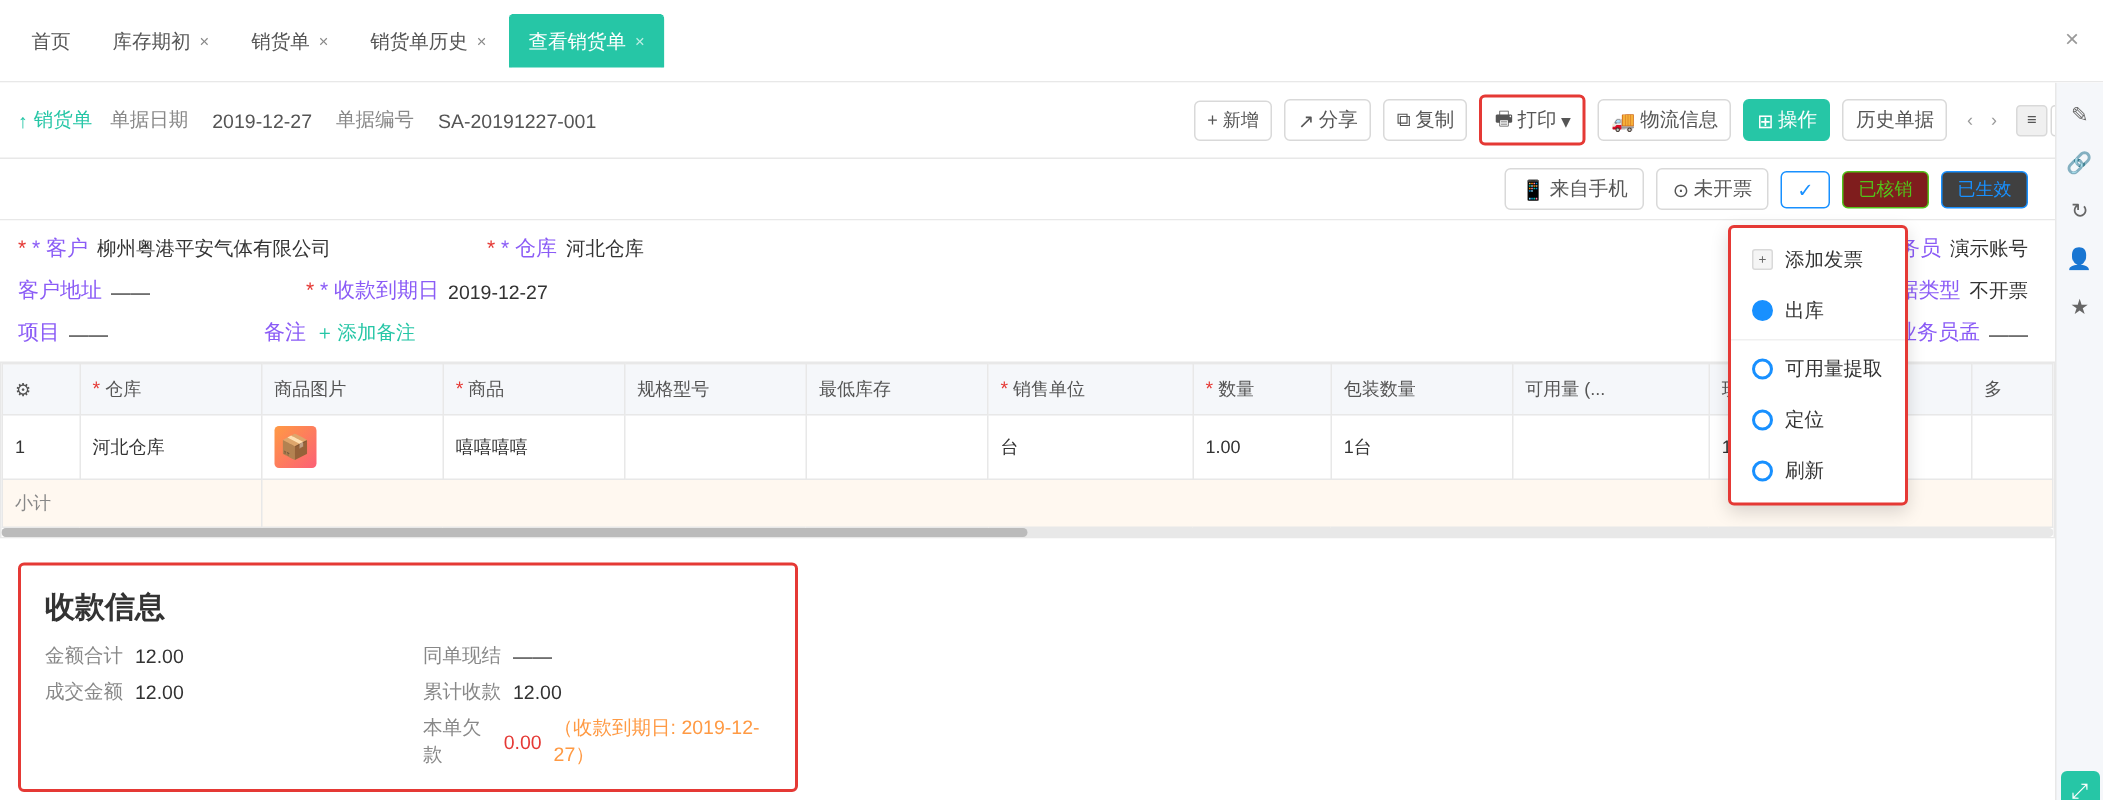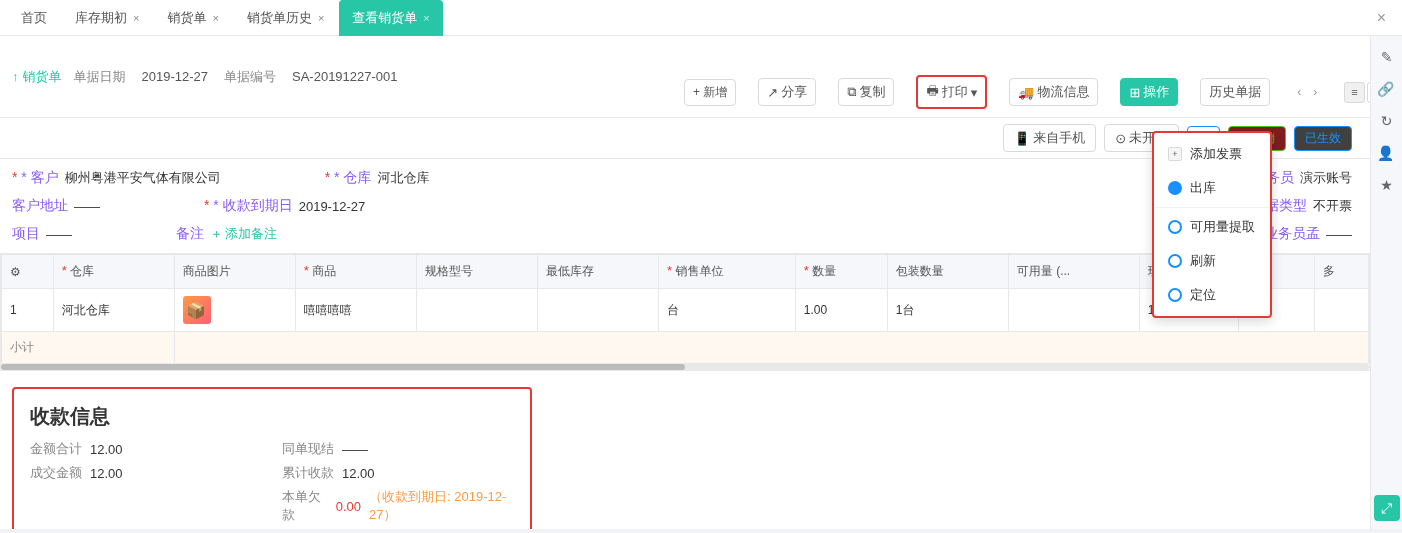--- a/index.html
+++ b/index.html
@@ -5,21 +5,21 @@
     * { box-sizing: border-box; margin: 0; padding: 0; font-family: 'Microsoft YaHei', Arial, sans-serif; font-size: 13px; }
     body { background: #f0f2f5; overflow: hidden; }
 
     
     .tab-bar {
       display: flex;
       align-items: center;
       background: #fff;
       border-bottom: 1px solid #e8e8e8;
       padding: 0 8px;
-      height: 36px;
+      height: 55px;
       gap: 2px;
     }
     .tab-item {
       display: flex;
       align-items: center;
       padding: 6px 12px;
       border-radius: 4px 4px 0 0;
       cursor: pointer;
       gap: 4px;
       font-size: 13px;
@@ -78,23 +78,22 @@
       align-items: center;
       gap: 16px;
       color: #555;
       flex: 1;
     }
     .doc-meta span { font-size: 13px; }
     .label-gray { color: #888; }
     .doc-actions {
       display: flex;
       align-items: center;
-      gap: 22px;
+      gap: 8px;
       margin-left: auto;
-      margin-top: 31px;
     }
     .action-btn {
       display: flex;
       align-items: center;
       gap: 3px;
       padding: 4px 8px;
       border: 1px solid #d9d9d9;
       border-radius: 4px;
       background: #fff;
       cursor: pointer;
@@ -573,25 +572,25 @@
       <div class="menu-icon-circle filled"></div>
       <span>出库</span>
     </div>
     <div class="menu-divider"></div>
     <div class="menu-item">
       <div class="menu-icon-circle"></div>
       <span>可用量提取</span>
     </div>
     <div class="menu-item">
       <div class="menu-icon-circle"></div>
-      <span>刷新</span>
+      <span>定位</span>
     </div>
     <div class="menu-item">
       <div class="menu-icon-circle"></div>
-      <span>定位</span>
+      <span>刷新</span>
     </div>
   </div>
 
   <div class="right-sidebar">
     <div class="sidebar-icon">✎</div>
     <div class="sidebar-icon">🔗</div>
     <div class="sidebar-icon">↻</div>
     <div class="sidebar-icon">👤</div>
     <div class="sidebar-icon">★</div>
     <div class="sidebar-icon green-bg">⤢</div>

